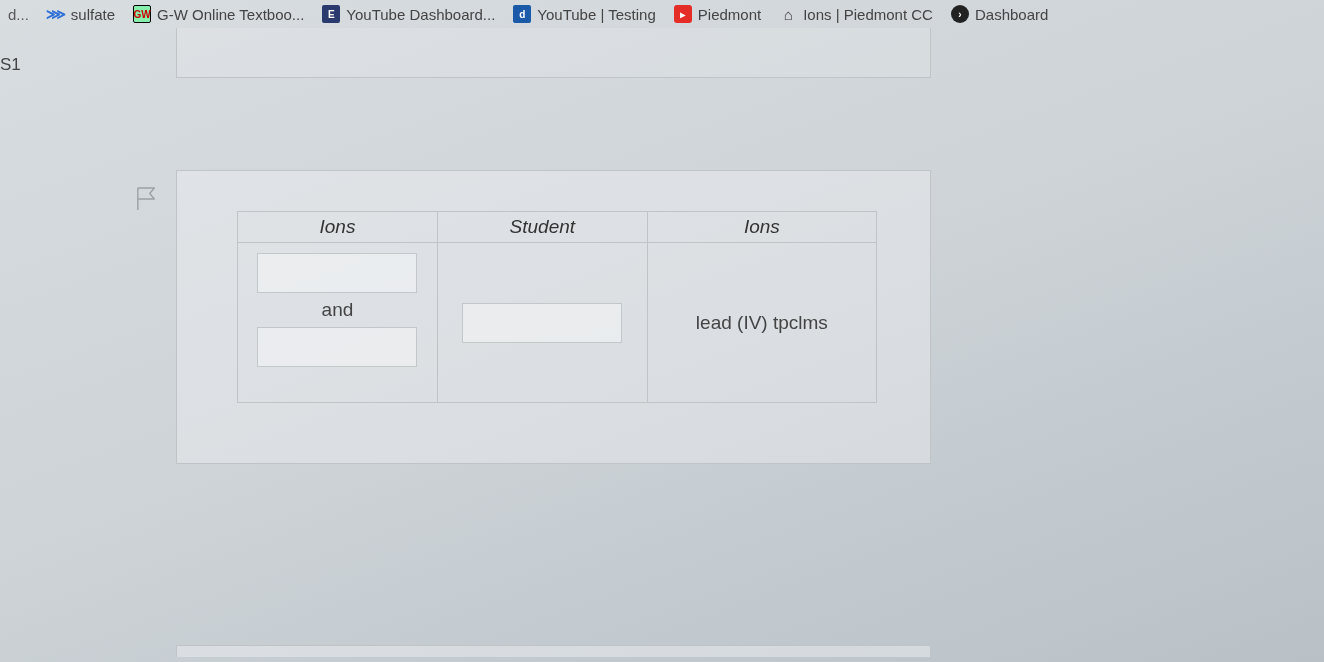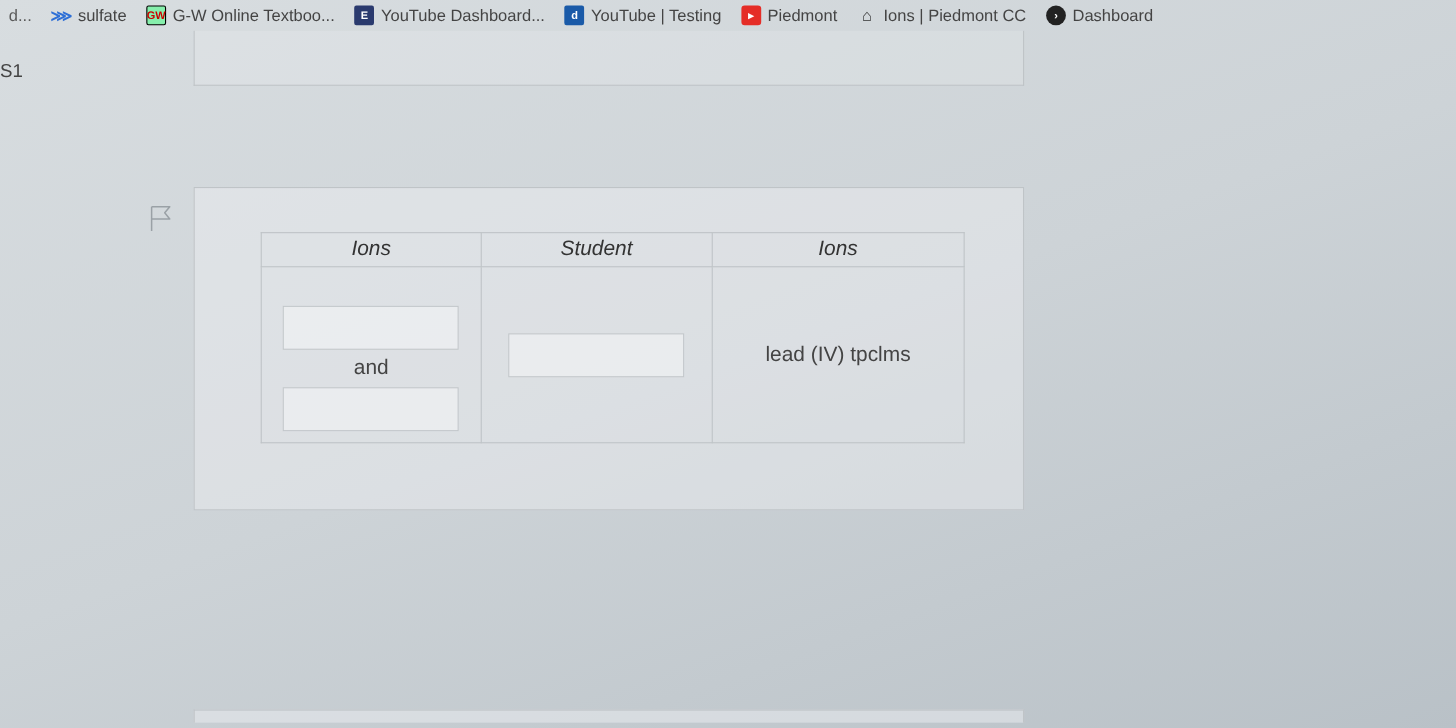--- a/index.html
+++ b/index.html
@@ -76,21 +76,21 @@
     .question-body { padding: 40px 60px 60px 60px; }
     .inner-table { border-collapse: collapse; width: 640px; }
     .inner-table th, .inner-table td {
       border: 1px solid #bfc4c7;
       text-align: center;
       vertical-align: middle;
       font-weight: 400;
     }
     .inner-table th { padding: 4px 8px; font-size: 19px; color: #333; font-style: italic; }
     .inner-table td { height: 160px; font-size: 19px; color: #444; }
-    .ions-cell { display:flex; flex-direction:column; align-items:center; justify-content:flex-end; gap:6px; height:100%; padding: 10px;}
+    .ions-cell { display:flex; flex-direction:column; align-items:center; justify-content:flex-start; gap:6px; height:100%; padding: 10px;}
     .blank-input {
       width: 160px;
       height: 40px;
       border: 1px solid #c2c7ca;
       background: rgba(255,255,255,0.4);
       display: inline-block;
     }
     .formula-cell { display:flex; align-items:center; justify-content:center; height:100%;}
     .flag-icon {
       position: absolute;

